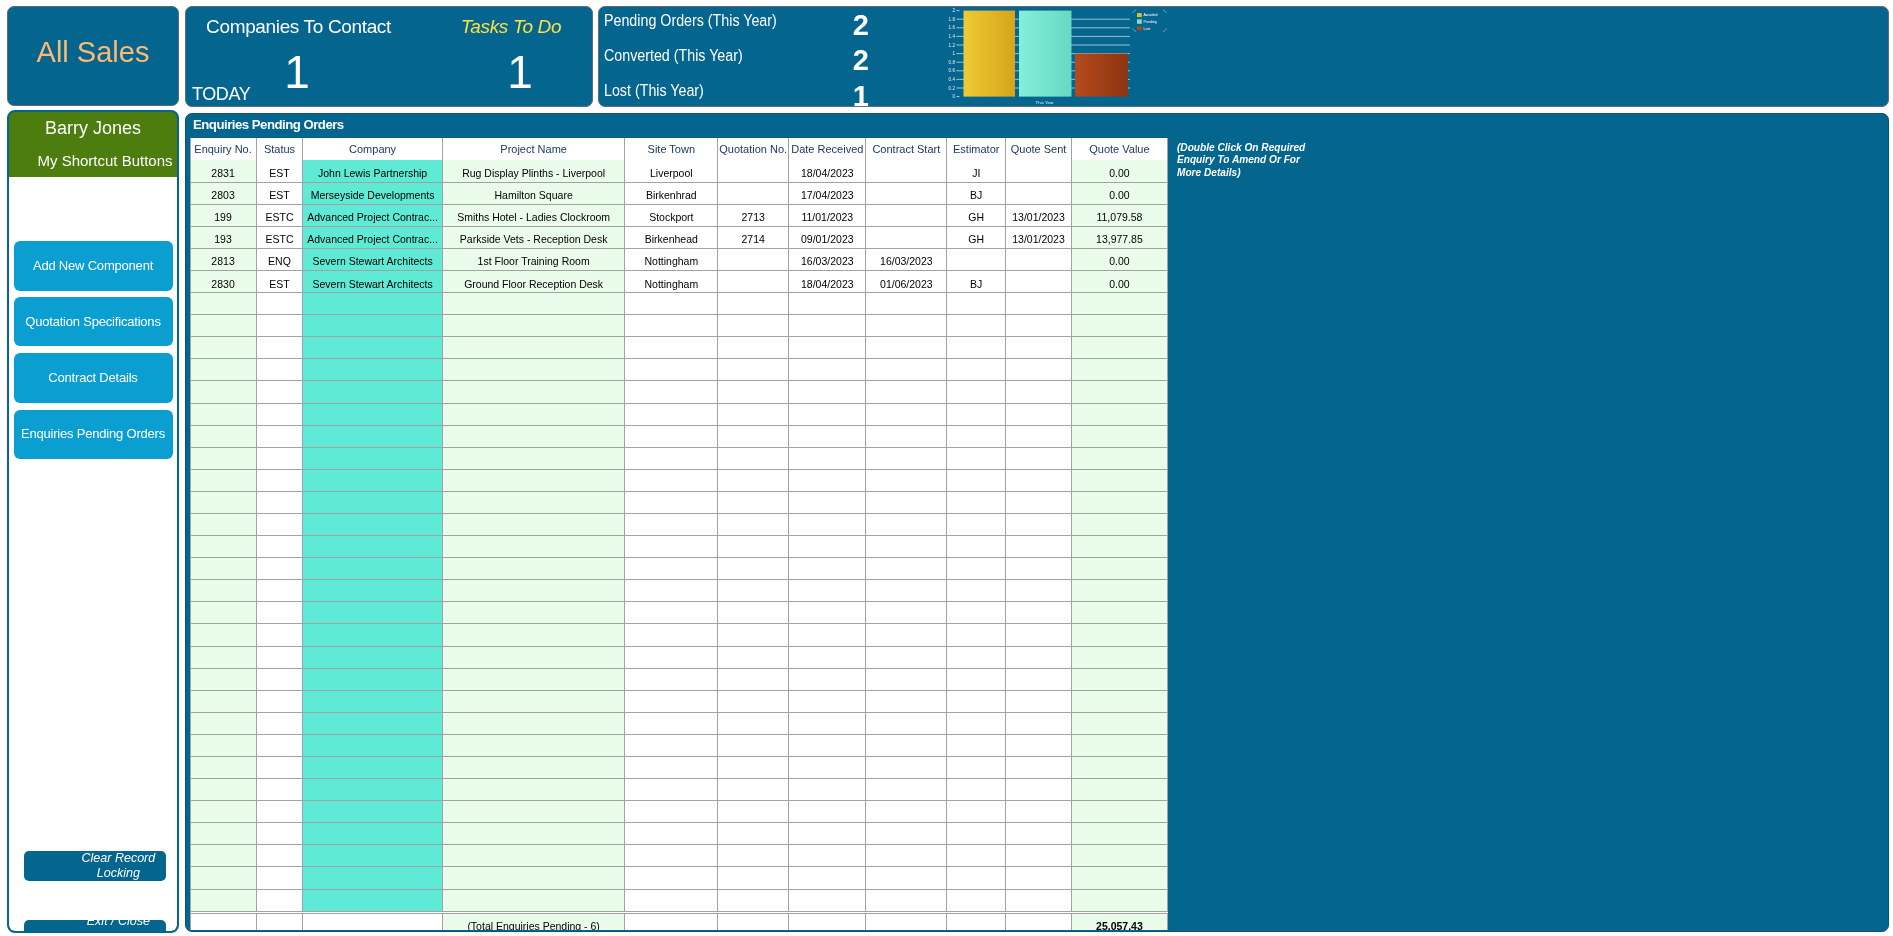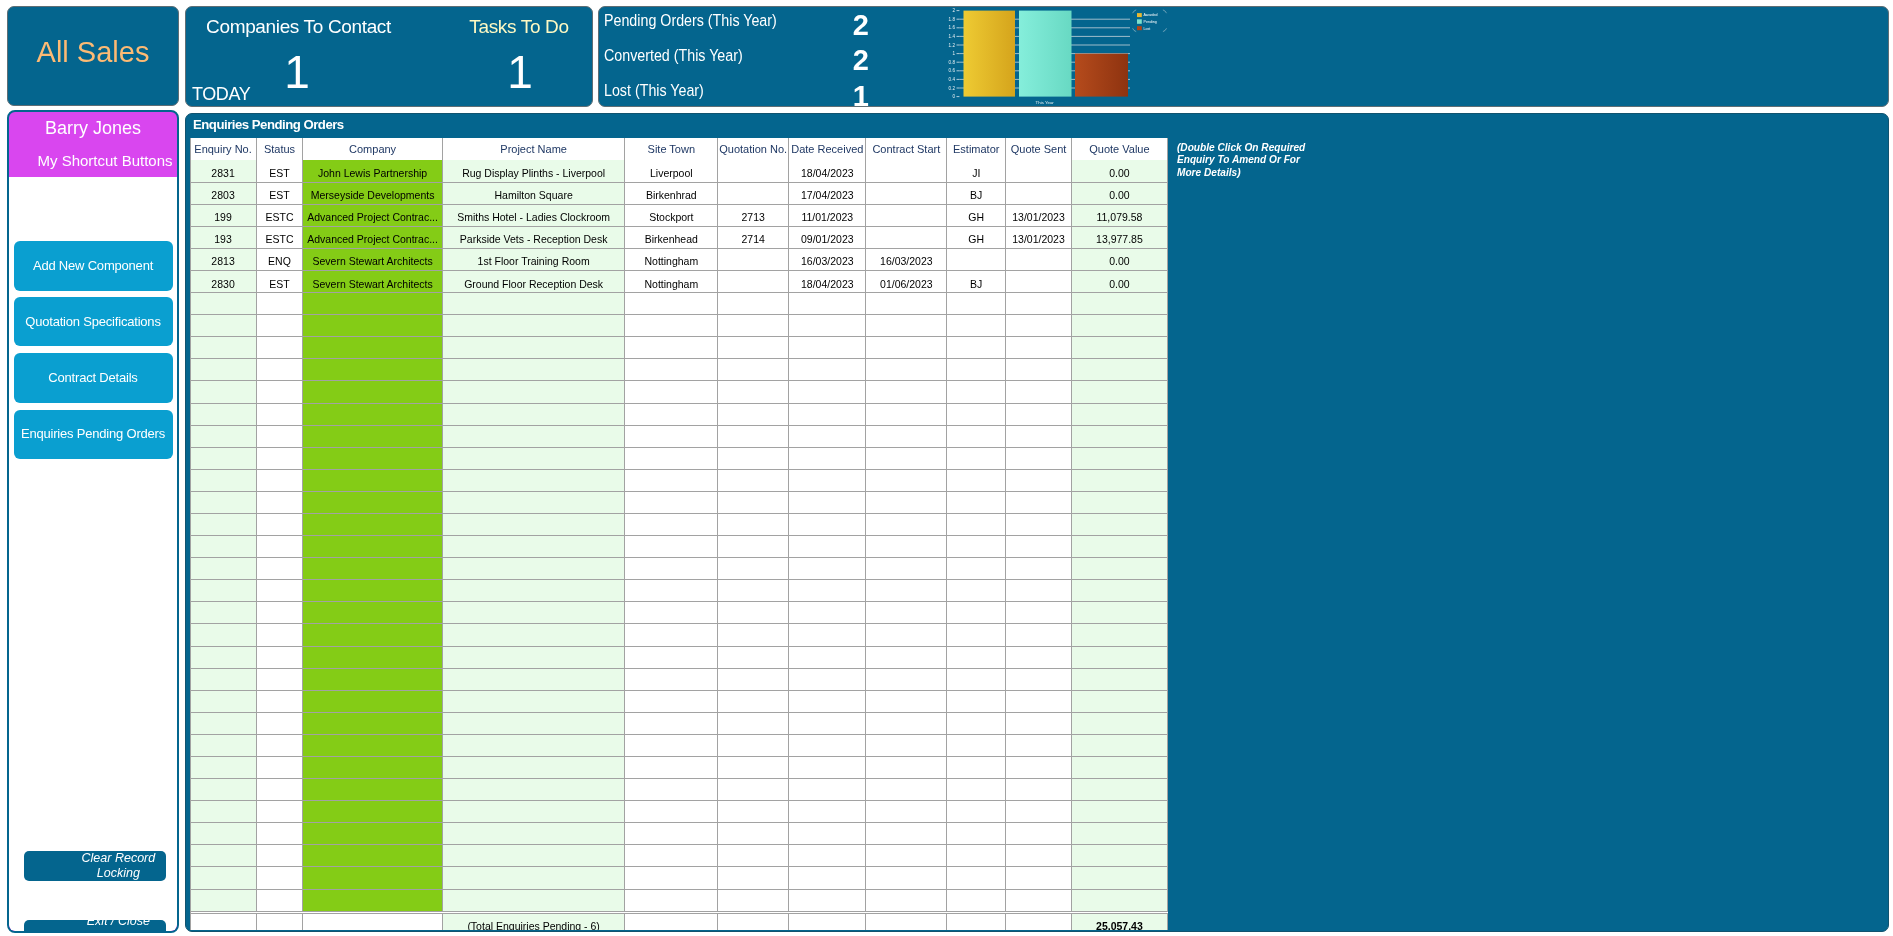--- a/index.html
+++ b/index.html
@@ -4,51 +4,51 @@
 <style>
 * { margin:0; padding:0; box-sizing:border-box; }
 html,body { width:1893px; height:936px; background:#ffffff; font-family:"Liberation Sans", sans-serif; overflow:hidden; }
 .panel { position:absolute; background:#04658e; border-radius:7px; }
 
 #allsales { left:7px; top:6px; width:172px; height:100px; border:1px solid #5f6e75; }
 #allsales .t { position:absolute; left:0; right:0; top:28.9px; text-align:center; color:#fdba74; font-size:29px; }
 
 #midtop { left:185px; top:6px; width:408px; height:101px; border:1px solid #5f6e75; }
 #midtop .h1 { position:absolute; left:0px; top:8.6px; width:225px; text-align:center; color:#fff; font-size:19px; letter-spacing:-0.35px; }
-#midtop .h2 { position:absolute; left:240px; top:8.6px; width:186px; text-align:center; color:#fef9c3; font-size:19px; letter-spacing:-0.35px; }
+#midtop .h2 { position:absolute; left:232px; top:8.6px; width:186px; text-align:center; color:#fde047; font-size:19px; letter-spacing:-0.35px;font-style:italic; }
 #midtop .n1 { position:absolute; left:51px; top:41.6px; width:120px; text-align:center; color:#fff; font-size:46px; line-height:1; }
 #midtop .n2 { position:absolute; left:274px; top:41.6px; width:120px; text-align:center; color:#fff; font-size:46px; line-height:1; }
 #midtop .today { position:absolute; left:6px; top:78.4px; color:#ffffff; font-size:18px; letter-spacing:-0.4px; line-height:1; }
 
 #righttop { left:598px; top:6px; width:1291px; height:101px; border:1px solid #5f6e75; }
 #righttop .lbl { position:absolute; color:#fff; font-size:17.4px; left:5px; line-height:1; transform:scaleX(0.82); transform-origin:left top; }
 #righttop .num { position:absolute; color:#fff; font-size:29px; font-weight:bold; width:101px; text-align:right; left:169px; line-height:1; }
 
-#sidebar { left:7px; top:110px; width:172px; height:823px; background:#d946ef; border:2px solid #04658e; border-radius:8px; overflow:hidden; }
+#sidebar { left:7px; top:110px; width:172px; height:823px; background:#4d7c0f; border:2px solid #04658e; border-radius:8px; overflow:hidden; }
 #sidebar .white { position:absolute; left:0px; top:64.5px; width:168px; height:754.5px; background:#fff; border-radius:0 0 6px 6px; }
 #sidebar .bj { position:absolute; left:0; width:168px; top:6px; text-align:center; color:#fff; font-size:18px; }
 #sidebar .msb { position:absolute; left:12px; width:168px; top:40.2px; text-align:center; color:#fff; font-size:15px; }
 .sbtn { position:absolute; left:4.5px; width:159px; height:49.4px; background:#0a9fd0; border-radius:6px; color:#fff; font-size:13px; text-align:center; display:flex; align-items:center; justify-content:center; line-height:13.7px; letter-spacing:-0.2px; }
 .dbtn { position:absolute; left:15.4px; width:142px; background:#04658e; border-radius:5px; color:#fff; font-size:12.5px; font-style:italic; text-align:center; display:flex; align-items:center; justify-content:center; line-height:1.17;padding-left:46px; }
 
 #main { left:185px; top:113px; width:1704px; height:818.5px; border:1px solid #11536f; }
 #main .title { position:absolute; left:7px; top:2.6px; color:#fff; font-size:13.2px; letter-spacing:-0.5px; font-weight:bold; }
 #main .note { position:absolute; left:990.5px; top:26.5px; color:#fff; font-size:11px; font-weight:bold; font-style:italic; line-height:12.55px; transform:scaleX(0.92); transform-origin:left top; }
 
 #tbl { position:absolute; left:3.5px; top:23.6px; display:grid;
   grid-template-columns:67.1px 46.8px 139.4px 182.7px 92.7px 71.1px 77.1px 81px 58.8px 65.8px 96px;
   grid-template-rows:22.9px repeat(34, 22.1px) 2.1px 16.6px;
   background:#fff; }
 .c { border-right:1px solid #a2a2a2; border-bottom:1px solid #a2a2a2; font-size:10.5px; color:#000;
   display:flex; align-items:center; justify-content:center; overflow:hidden; white-space:nowrap; }
 .c.first { border-left:1px solid #a2a2a2; }
 .hd { border-bottom:none; color:#1f3864; font-size:11px; background:#fff; }
 .g { background:#e9fbe9; }
 .w { background:#ffffff; }
-.l { background:#84cc16; }
+.l { background:#5eead4; }
 .c.g,.c.w,.c.l { padding-top:4px; }
 .c.tot { padding-top:8px; }
 .gap { border-right:none; background:#fff; padding-top:0 !important; }
 .tot { border-bottom:none; }
 </style>
 </head>
 <body>
 <div class="panel" id="allsales">
     <div class="t">All Sales</div>
   </div>

